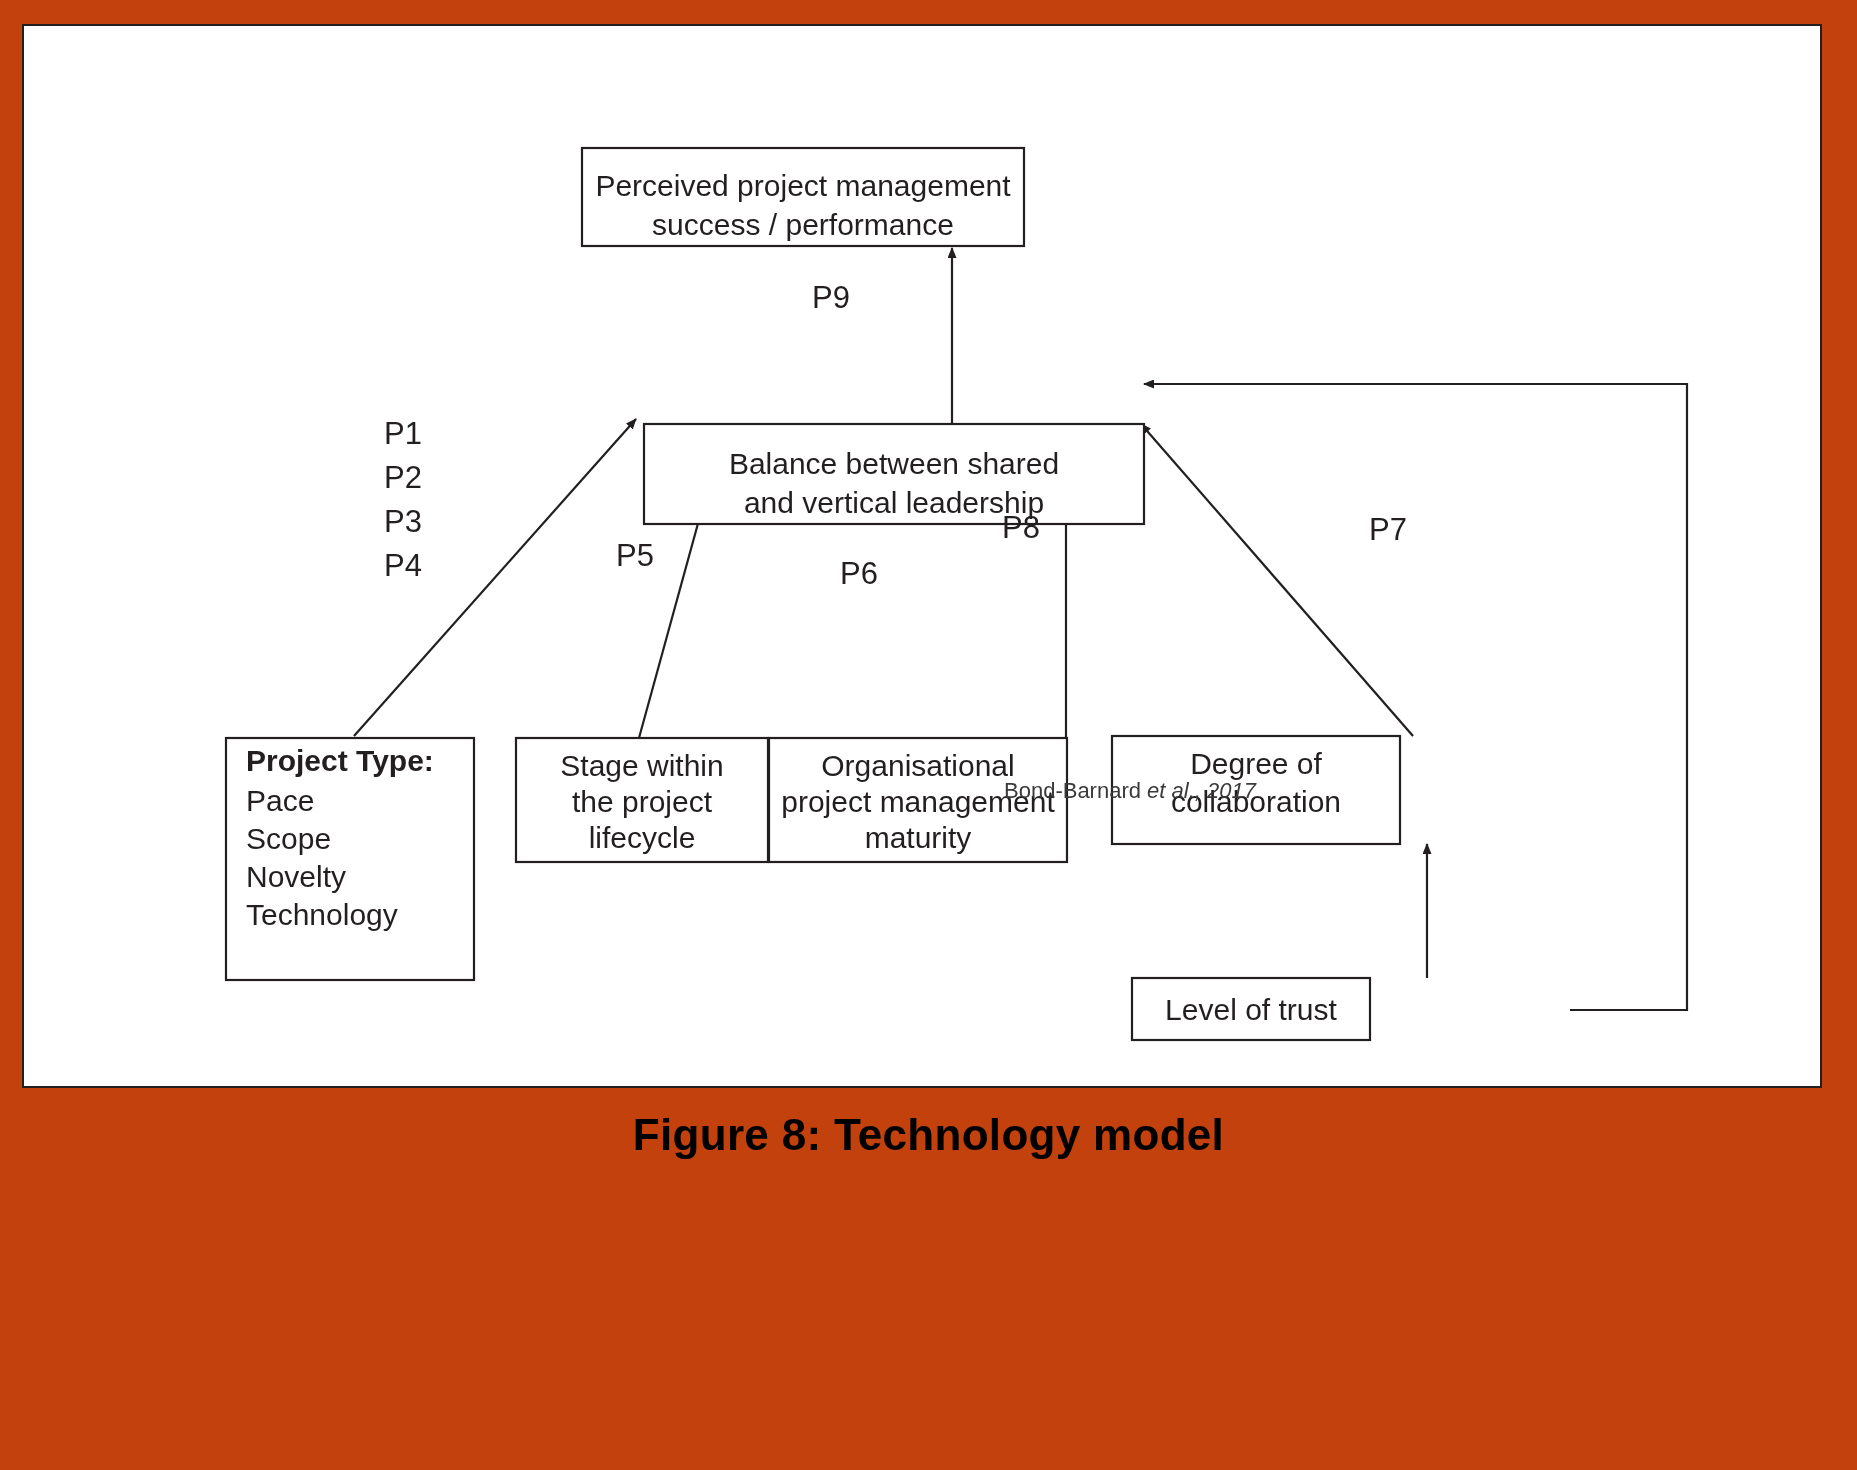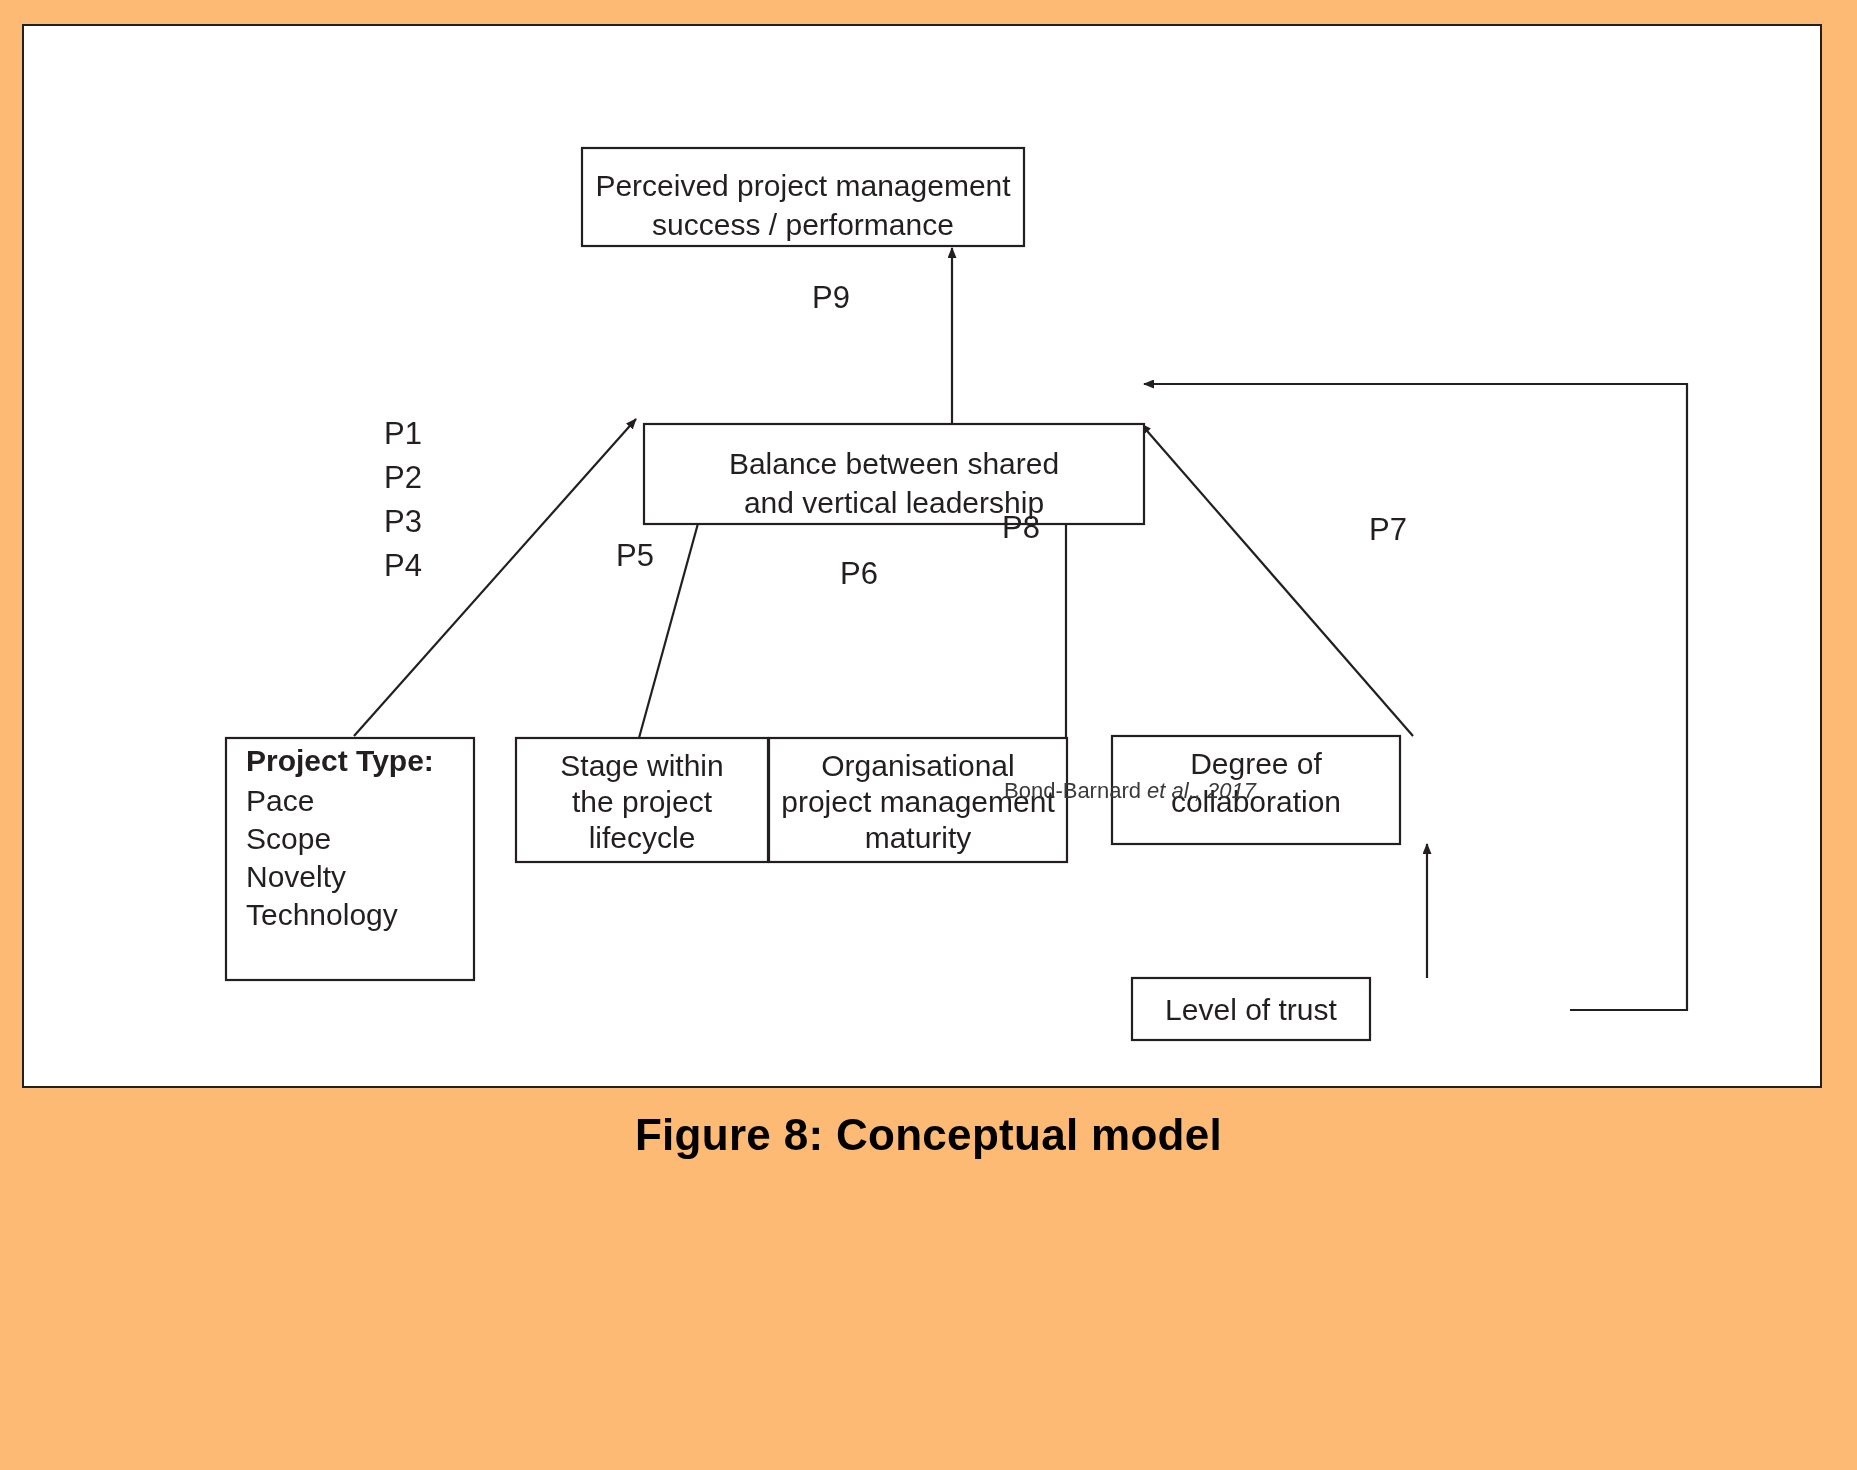--- a/index.html
+++ b/index.html
@@ -11,21 +11,21 @@
     width: 1857px;
     height: 1470px;
     font-family: "Liberation Sans", sans-serif;
     color: #000000;
     overflow: hidden;
   }
   #page {
     position: relative;
     width: 1857px;
     height: 1470px;
-    background: #fdba74;
+    background: #c2410c;
   }
   #figure-frame {
     position: absolute;
     left: 22px;
     top: 24px;
     width: 1800px;
     height: 1064px;
     border: 2px solid #231f20;
     background: #ffffff;
     box-sizing: border-box;
@@ -180,15 +180,15 @@
       <text class="prop-label" x="978" y="512">P8</text>
 
       <text class="prop-label" x="1345" y="514">P7</text>
 
       <text class="prop-label" x="788" y="282">P9</text>
 
     </svg>
 
   </div>
 
-  <div id="figure-caption">Figure 8: Conceptual model</div>
+  <div id="figure-caption">Figure 8: Technology model</div>
 
 </div>
 
 </body></html>

